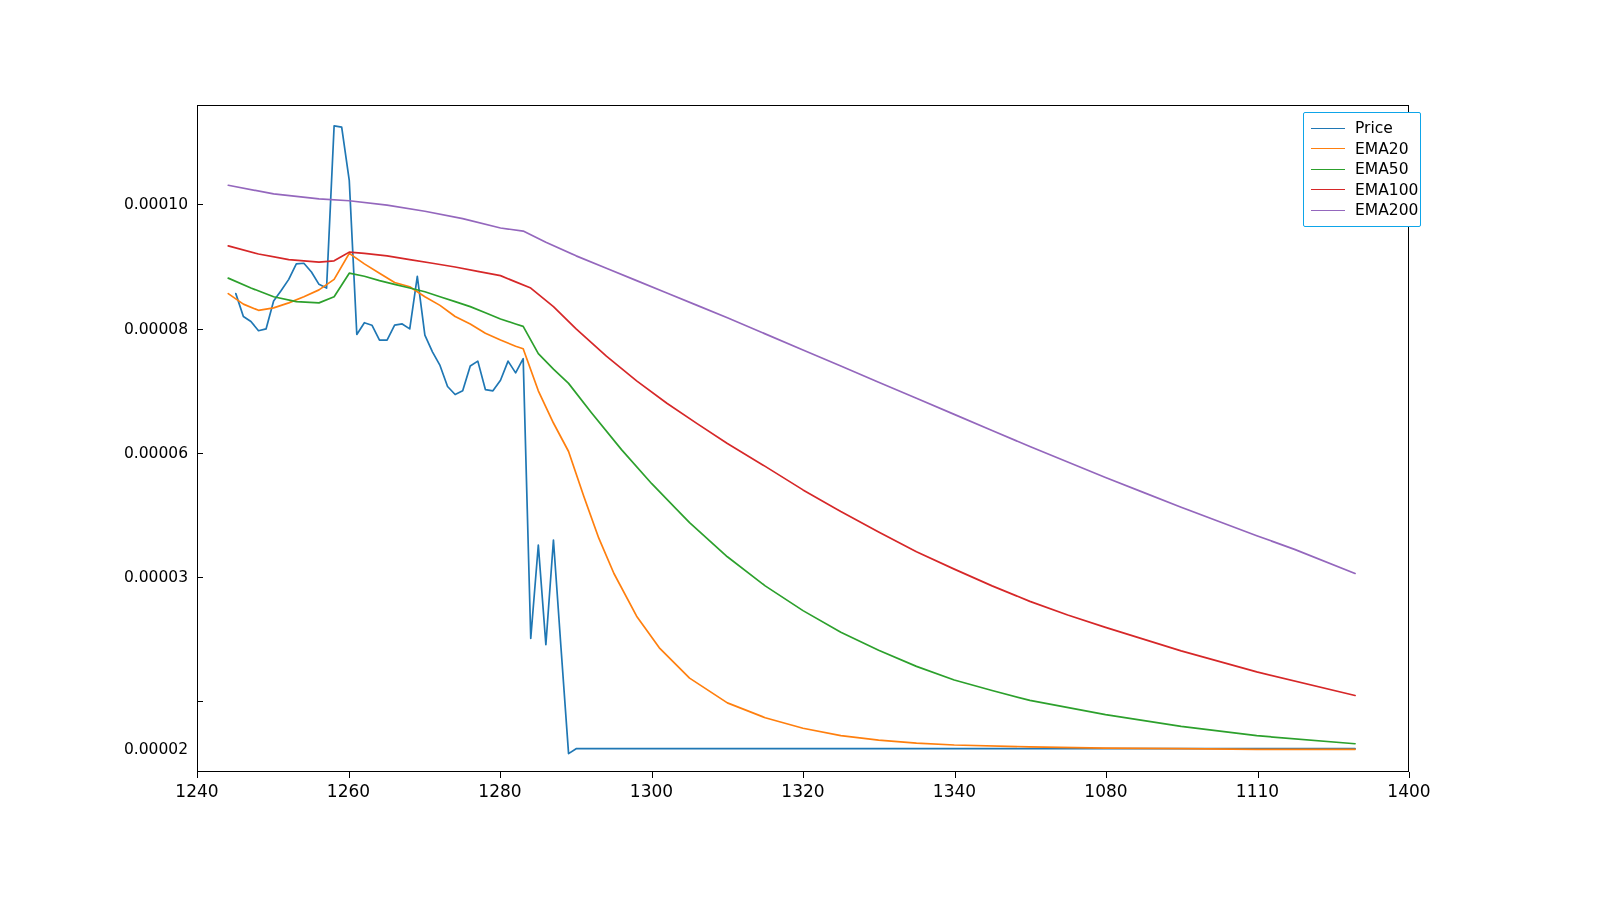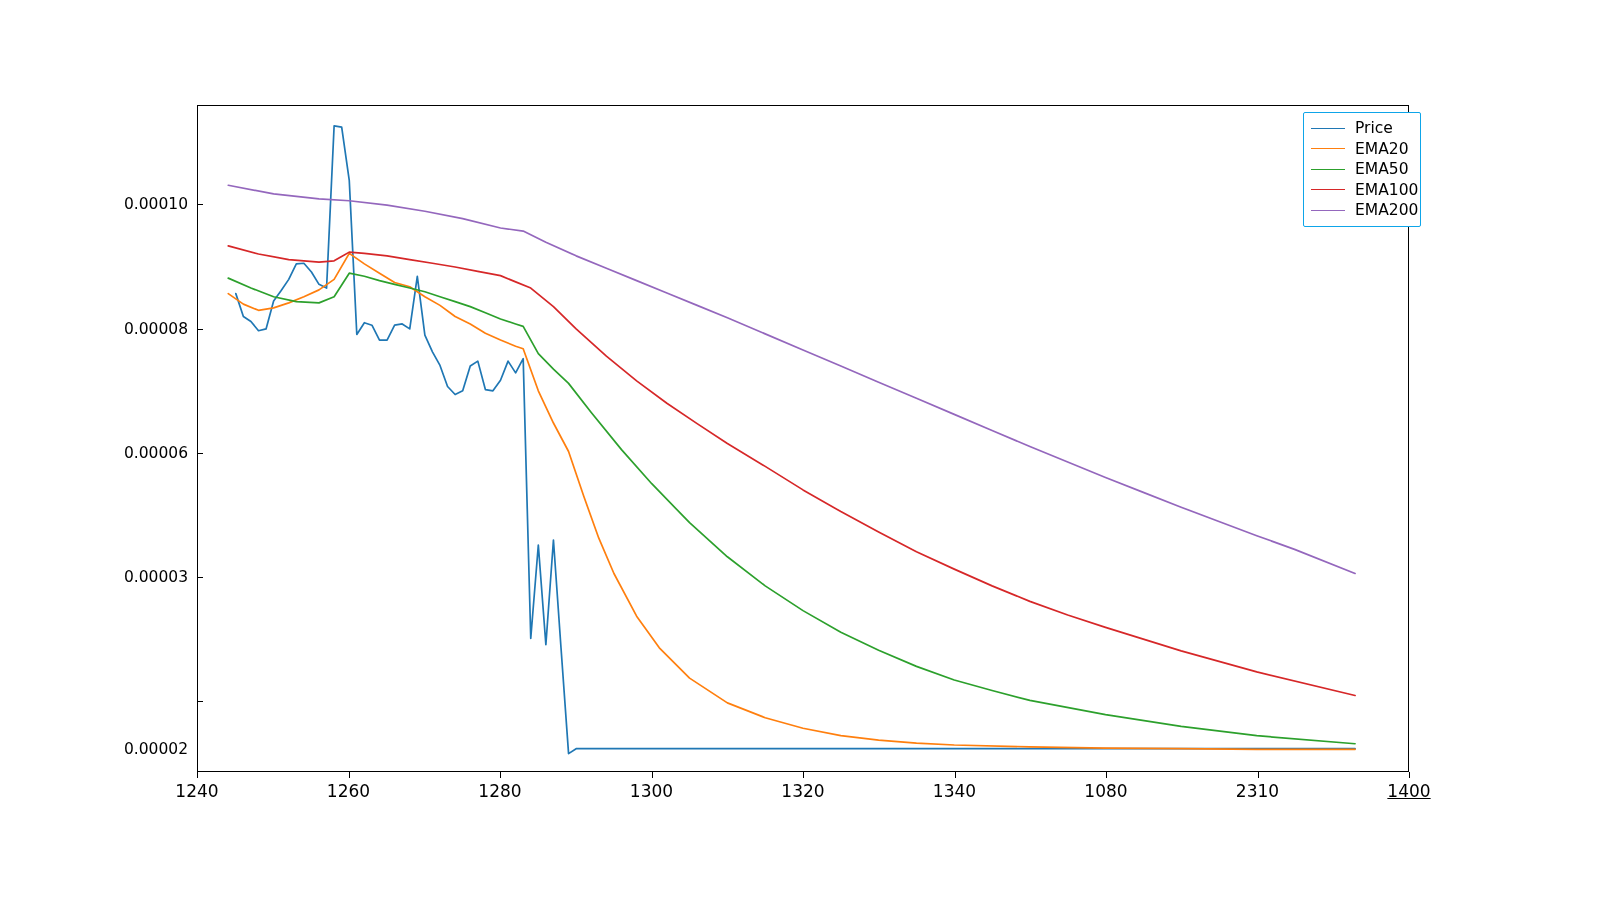--- a/index.html
+++ b/index.html
@@ -47,22 +47,22 @@
   </div>
 
   <div id="xtick-labels">
       <div class="xtick-label" style="left: 0px;">1240</div>
       <div class="xtick-label" style="left: 151.5px;">1260</div>
       <div class="xtick-label" style="left: 303px; text-align: center;">1280</div>
       <div class="xtick-label" style="left: 454.5px;">1300</div>
       <div class="xtick-label" style="left: 606px;">1320</div>
       <div class="xtick-label" style="left: 757.5px;">1340</div>
       <div class="xtick-label" style="left: 909px;">1080</div>
-      <div class="xtick-label" style="left: 1060.5px;">2310</div>
-      <div class="xtick-label" style="left: 1212px; text-decoration: underline;">1400</div>
+      <div class="xtick-label" style="left: 1060.5px;">1110</div>
+      <div class="xtick-label" style="left: 1212px;">1400</div>
     </div>
 
   <div id="legend">
       <div class="legend-row">
         <span class="legend-swatch" style="border-top-color: rgb(31, 119, 180);"></span>
         <span class="legend-text">Price</span>
       </div>
       <div class="legend-row">
         <span class="legend-swatch" style="border-top-color: rgb(255, 127, 14);"></span>
         <span class="legend-text">EMA20</span>

